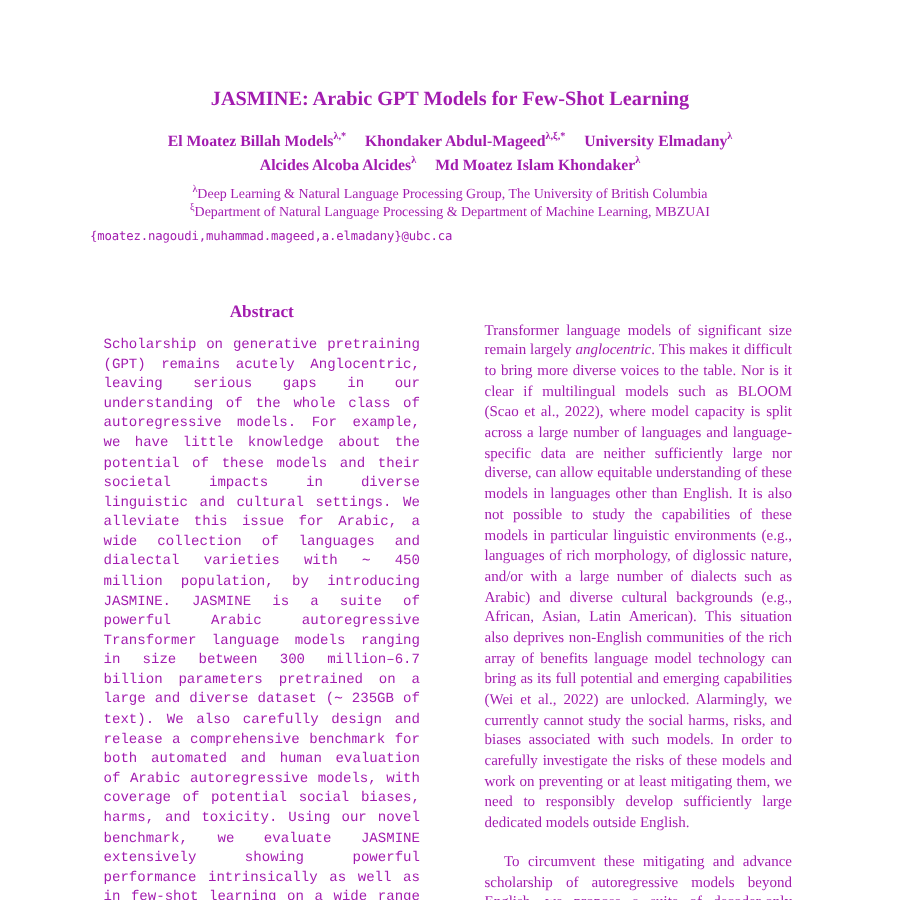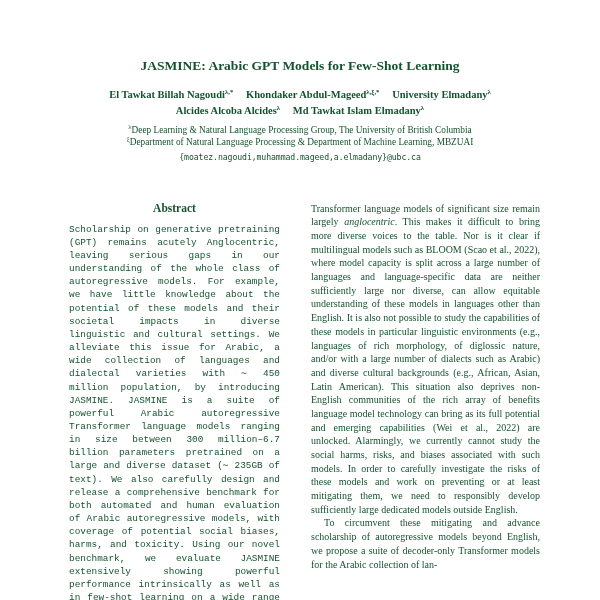--- a/index.html
+++ b/index.html
@@ -6,21 +6,21 @@
   html, body { margin: 0; padding: 0; }
   body {
     width: 600px; height: 600px;
     background: #ffffff;
     overflow: hidden;
   }
   .page {
     width: 600px; height: 600px;
     padding: 58px 60px 0 60px;
     font-family: "Liberation Serif", "DejaVu Serif", serif;
-    color: #14532d;
+    color: #a21caf;
     overflow: hidden;
   }
   .title {
     font-size: 13.5px; font-weight: 700;
     text-align: center;
     margin: 0 0 13px 0;
   }
   .authors {
     font-size: 10.5px; font-weight: 700;
     text-align: center; line-height: 1.55;
@@ -29,21 +29,21 @@
   .author { white-space: nowrap; margin: 0 5px; }
   sup { font-size: 6.8px; vertical-align: super; line-height: 0; font-weight: 700; }
   .affiliations sup { font-weight: 400; }
   .affiliations {
     font-size: 9.3px; text-align: center; line-height: 1.35;
     margin-top: 4px; font-weight: 400;
   }
   .affil-line { margin: 0; }
   .email {
     font-family: "DejaVu Sans Mono", "Liberation Mono", monospace;
-    font-size: 8.2px; text-align: center; margin-top: 3px;
+    font-size: 8.2px; text-align: left; margin-top: 3px;
     letter-spacing: -0.1px;
   }
   .columns {
     display: flex; gap: 22px; margin-top: 40px;
   }
   .col { flex: 1 1 0; min-width: 0; }
   .abstract-heading {
     font-size: 11.5px; font-weight: 700; text-align: center;
     margin: 0 0 9px 0;
   }
@@ -52,42 +52,42 @@
     margin: 0; padding: 0 9px;
     hyphens: auto; font-family: Liberation Mono, monospace; -webkit-hyphens: auto;
   }
   .section-heading {
     font-size: 11.5px; font-weight: 700;
     margin: 15px 0 20px 0;
   }
   .sec-num { margin-right: 14px; }
   .body-text {
     font-size: 10px; line-height: 1.37; text-align: justify;
-    margin: 0;
+    margin: 12px;
     hyphens: auto; -webkit-hyphens: auto;
   }
   .indent { text-indent: 13px; }
   em { font-style: italic; }
 </style>
 </head>
 <body>
 
 <div class="page">
 
   <h1 class="title">JASMINE: Arabic GPT Models for Few-Shot Learning</h1>
 
   <div class="authors">
     <div class="author-line">
-      <span class="author"><span>El Tawkat Billah Nagoudi</span><sup>λ,*</sup></span>
+      <span class="author"><span>El Moatez Billah Models</span><sup>λ,*</sup></span>
       <span class="author"><span>Khondaker Abdul-Mageed</span><sup>λ,ξ,*</sup></span>
       <span class="author"><span>University Elmadany</span><sup>λ</sup></span>
     </div>
     <div class="author-line">
       <span class="author"><span>Alcides Alcoba Alcides</span><sup>λ</sup></span>
-      <span class="author"><span>Md Tawkat Islam Elmadany</span><sup>λ</sup></span>
+      <span class="author"><span>Md Moatez Islam Khondaker</span><sup>λ</sup></span>
     </div>
   </div>
 
   <div class="affiliations">
     <p class="affil-line"><sup>λ</sup><span>Deep Learning &amp; Natural Language Processing Group, The University of British Columbia</span></p>
     <p class="affil-line"><sup>ξ</sup><span>Department of Natural Language Processing &amp; Department of Machine Learning, MBZUAI</span></p>
   </div>
 
   <div class="email">{moatez.nagoudi,muhammad.mageed,a.elmadany}@ubc.ca</div>
 

